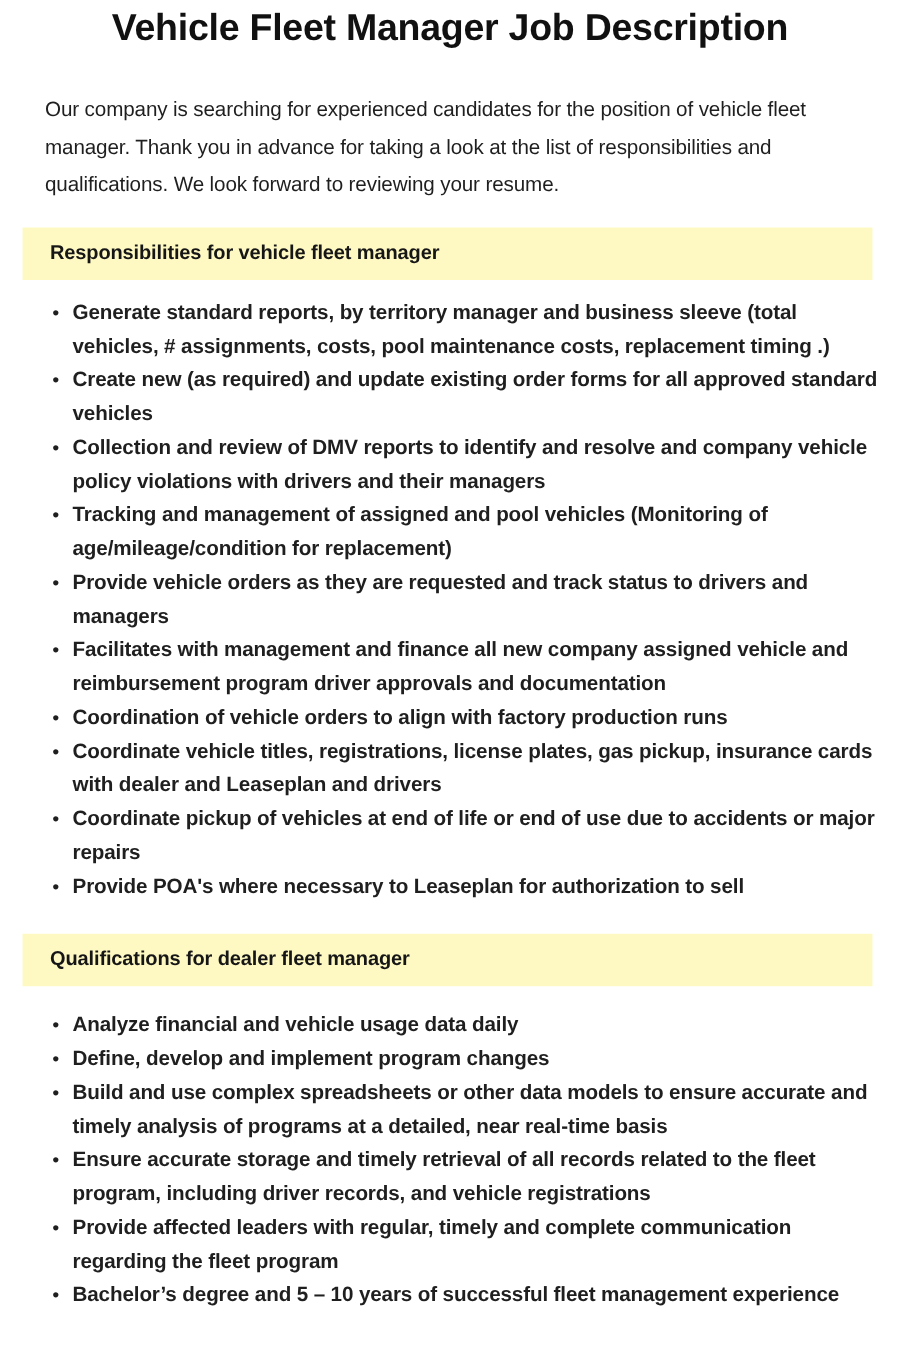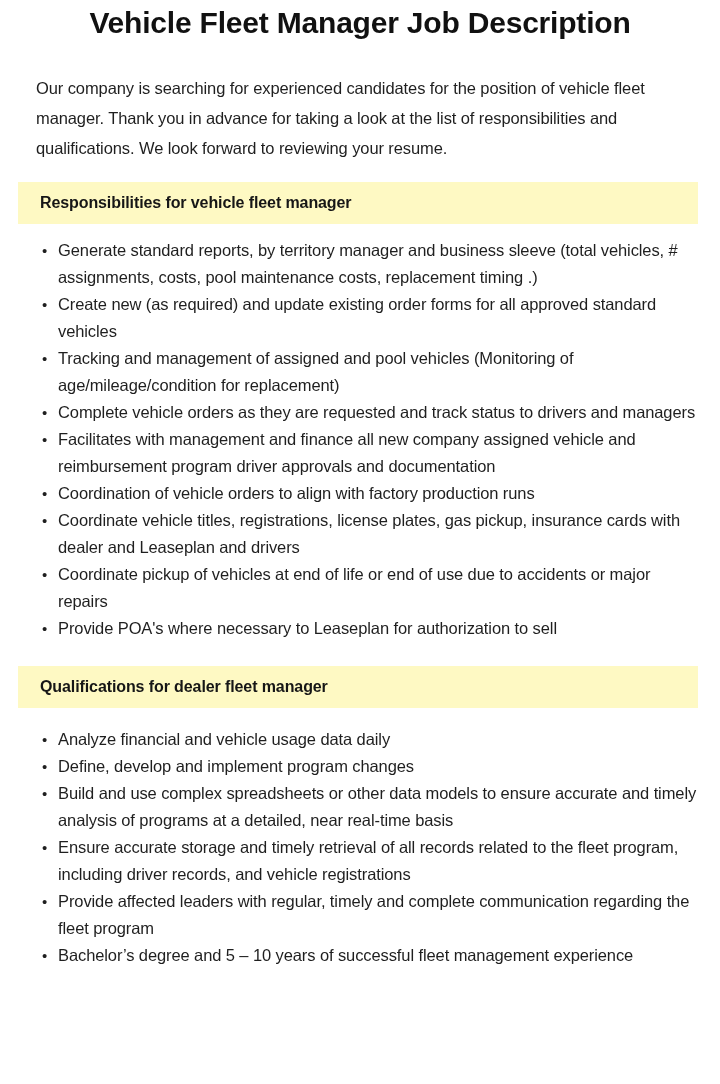--- a/index.html
+++ b/index.html
@@ -49,20 +49,21 @@
     font-size: 16px;
     font-weight: bold;
     color: #161616;
     line-height: 18px;
     letter-spacing: -0.1px;
   }
   .bullets {
     list-style: none;
     margin: 0;
     padding: 13px 18px 0 20px;
+    font-weight: bold;
   }
   .bullets li {
     position: relative;
     padding-left: 38px;
     font-size: 16.5px;
     line-height: 27px;
     color: #1f1f1f;
     letter-spacing: -0.1px;
     margin: 0;
   }
@@ -89,22 +90,23 @@
 
   <h1 class="doc-title">Vehicle Fleet Manager Job Description</h1>
 
   <p class="intro">Our company is searching for experienced candidates for the position of vehicle fleet manager. Thank you in advance for taking a look at the list of responsibilities and qualifications. We look forward to reviewing your resume.</p>
 
   <div class="section section-responsibilities">
     <div class="section-header">Responsibilities for vehicle fleet manager</div>
     <ul class="bullets">
       <li>Generate standard reports, by territory manager and business sleeve (total vehicles, # assignments, costs, pool maintenance costs, replacement timing .)</li>
       <li>Create new (as required) and update existing order forms for all approved standard vehicles</li>
+      <li>Collection and review of DMV reports to identify and resolve and company vehicle policy violations with drivers and their managers</li>
       <li>Tracking and management of assigned and pool vehicles (Monitoring of age/mileage/condition for replacement)</li>
-      <li>Complete vehicle orders as they are requested and track status to drivers and managers</li>
+      <li>Provide vehicle orders as they are requested and track status to drivers and managers</li>
       <li>Facilitates with management and finance all new company assigned vehicle and reimbursement program driver approvals and documentation</li>
       <li>Coordination of vehicle orders to align with factory production runs</li>
       <li>Coordinate vehicle titles, registrations, license plates, gas pickup, insurance cards with dealer and Leaseplan and drivers</li>
       <li>Coordinate pickup of vehicles at end of life or end of use due to accidents or major repairs</li>
       <li>Provide POA's where necessary to Leaseplan for authorization to sell</li>
     </ul>
   </div>
 
   <div class="section section-qualifications">
     <div class="section-header">Qualifications for dealer fleet manager</div>

